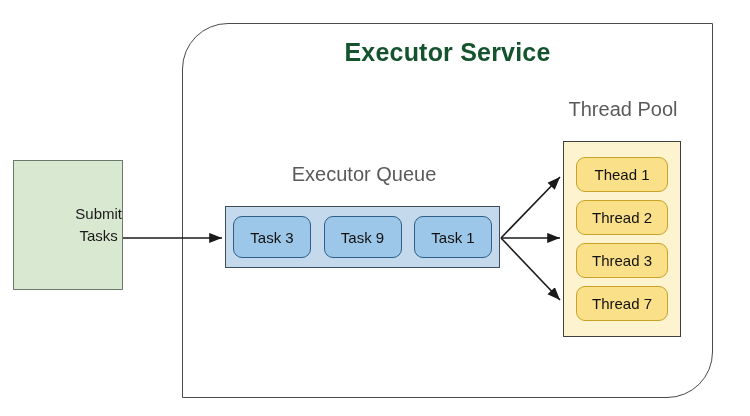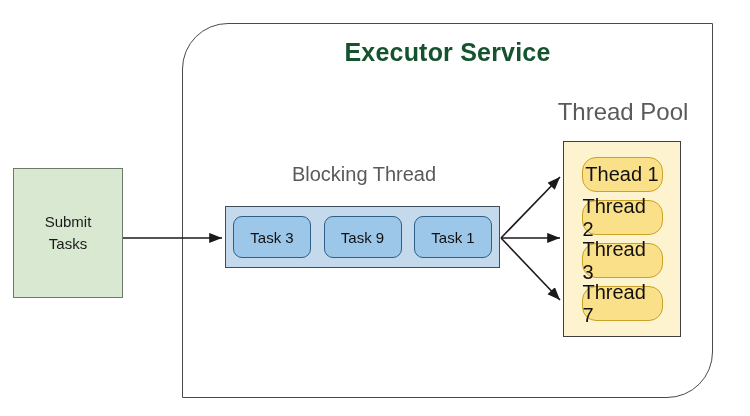--- a/index.html
+++ b/index.html
@@ -39,29 +39,29 @@
     font-size: 25px;
     font-weight: bold;
     color: #14532d;
     letter-spacing: 0.2px;
   }
 
   
   .submit-box {
     position: absolute;
     left: 13px;
-    top: 168px;
+    top: 160px;
     width: 110px;
     height: 130px;
     box-sizing: border-box;
     border: 1.5px solid #6b7a6b;
     background: #d9e8d0;
     display: flex;
     align-items: center;
-    justify-content: center;
+    justify-content: flex-end;
   }
   .submit-label {
     font-size: 15px;
     color: #1a1a1a;
     text-align: center;
     line-height: 1.45;
     white-space: pre-line;
   }
 
   
@@ -102,49 +102,49 @@
     color: #111111;
   }
 
   
   .pool-title {
     position: absolute;
     left: 553px;
     top: 98px;
     width: 140px;
     text-align: center;
-    font-size: 24px;
+    font-size: 20px;
     color: #5a5a5a;
   }
   .pool-box {
     position: absolute;
     left: 563px;
     top: 141px;
     width: 118px;
     height: 196px;
     box-sizing: border-box;
     border: 1.5px solid #3f3f3f;
     background: #fdf3cf;
     display: flex;
     flex-direction: column;
     align-items: center;
     justify-content: center;
     gap: 8px;
   }
   .thread-box {
-    width: 81px;
+    width: 92px;
     height: 35px;
     box-sizing: border-box;
     border: 1.2px solid #c9a227;
     background: #fbe08a;
-    border-radius: 14px;
+    border-radius: 9px;
     display: flex;
     align-items: center;
     justify-content: center;
-    font-size: 20px;
+    font-size: 15px;
     color: #111111;
   }
 
   
   .arrows {
     position: absolute;
     left: 0;
     top: 0;
     width: 750px;
     height: 416px;
@@ -157,21 +157,21 @@
 <div id="canvas">
 
   <div class="executor-box"></div>
   <div class="executor-title">Executor Service</div>
 
   <div class="submit-box">
     <span class="submit-label">Submit
 Tasks</span>
   </div>
 
-  <div class="queue-title">Blocking Thread</div>
+  <div class="queue-title">Executor Queue</div>
   <div class="queue-box">
     <div class="task-box">Task 3</div>
     <div class="task-box">Task 9</div>
     <div class="task-box">Task 1</div>
   </div>
 
   <div class="pool-title">Thread Pool</div>
   <div class="pool-box">
     <div class="thread-box">Thead 1</div>
     <div class="thread-box">Thread 2</div>

